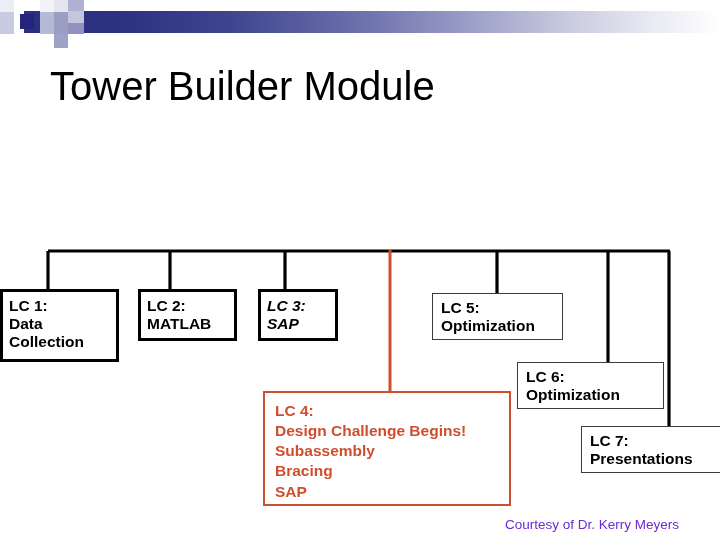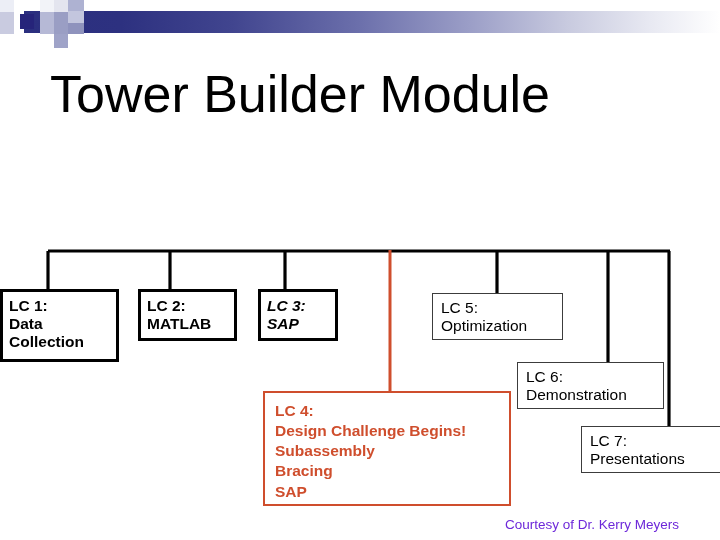--- a/index.html
+++ b/index.html
@@ -51,21 +51,21 @@
   .sq-j { left: 68px; top: 0px;  width: 16px; height: 11px; background:#aeb2d2; }
   .sq-k { left: 68px; top: 11px; width: 16px; height: 12px; background:#c3c6de; }
   .sq-l { left: 68px; top: 23px; width: 16px; height: 11px; background:#8f93bd; }
   .sq-m { left: 14px; top: 34px; width: 10px; height: 10px; background:#ffffff; }
 
   
   .title {
     position: absolute;
     left: 50px;
     top: 64px;
-    font-size: 52px;
+    font-size: 40px;
     font-weight: 400;
     color: #000000;
     letter-spacing: 0px;
     white-space: nowrap;
   }
 
   
   #diagram {
     position: absolute;
     left: 0;
@@ -84,21 +84,21 @@
     white-space: pre-line;
   }
   .node-bold {
     border: 3px solid #000000;
     font-weight: bold;
     font-size: 15.5px;
     padding: 5px 0 4px 6px;
   }
   .node-plain {
     border: 1.6px solid #3c3c3c;
-    font-weight: 400;
+    font-weight: 700;
     font-size: 15.5px;
     padding: 5px 0 0 8px;
   }
   .node-orange {
     border: 2.4px solid #cf4e2d;
     color: #cf4e2d;
     font-weight: 700;
     font-size: 15.5px;
     padding: 8px 0 0 10px;
     line-height: 1.30;
@@ -171,19 +171,19 @@
   <div class="node node-bold" id="n3">LC 3:
 SAP</div>
   <div class="node node-orange" id="n4">LC 4:
 Design Challenge Begins!
 Subassembly
 Bracing
 SAP</div>
   <div class="node node-plain" id="n5">LC 5:
 Optimization</div>
   <div class="node node-plain" id="n6">LC 6:
-Demonstration</div>
+Optimization</div>
   <div class="node node-plain" id="n7">LC 7:
 Presentations</div>
 
   <div class="footer">Courtesy of Dr. Kerry Meyers</div>
 
 </div>
 
 </body></html>

